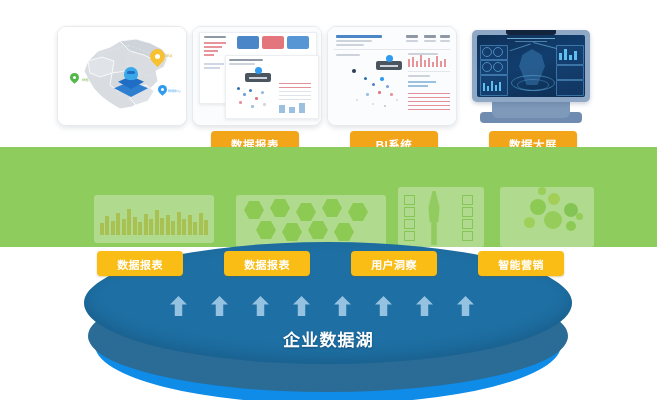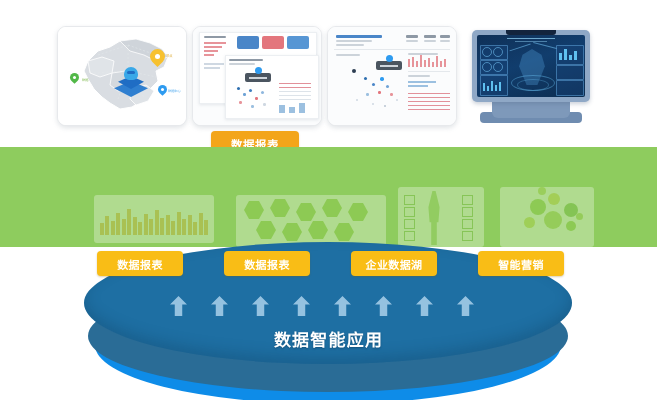--- a/index.html
+++ b/index.html
@@ -420,20 +420,22 @@
             <div class="glowline" style="left:32px;top:12px;width:22px;height:.6px;transform:rotate(-18deg);"></div>
             <div class="glowline" style="left:56px;top:10px;width:24px;height:.6px;transform:rotate(14deg);"></div>
           </div>
         </div>
       </div>
     </div>
   </div>
 
   <div class="catlabels">
     <div class="catlabel cl-2">数据报表</div>
+    <div class="catlabel cl-3">BI系统</div>
+    <div class="catlabel cl-4">数据大屏</div>
   </div>
 
   <div class="greenband">
     <div class="gb-art">
       <div class="gb-chart"></div>
       <div class="gb-bars">
         <span style="height:40%"></span>
           <span style="height:62%"></span>
           <span style="height:48%"></span>
         <span style="height:75%"></span>
@@ -499,20 +501,20 @@
       <div class="uarrow" style="left:293px"></div>
       <div class="uarrow" style="left:334px"></div>
       <div class="uarrow" style="left:375px"></div>
       <div class="uarrow" style="left:416px"></div>
       <div class="uarrow" style="left:457px"></div>
     </div>
 
     <div class="applabels">
       <div class="applabel al-1">数据报表</div>
       <div class="applabel al-2">数据报表</div>
-      <div class="applabel al-3">企业数据湖</div>
+      <div class="applabel al-3">用户洞察</div>
       <div class="applabel al-4">智能营销</div>
     </div>
 
-    <div class="apptitle">数据智能应用</div>
+    <div class="apptitle">企业数据湖</div>
   </div>
 
 </div>
 
 </body></html>

